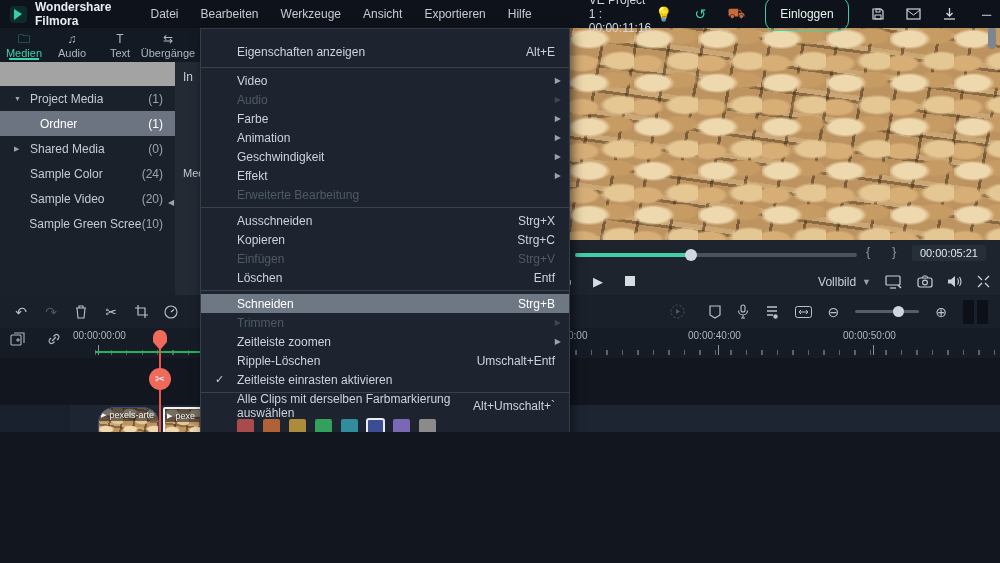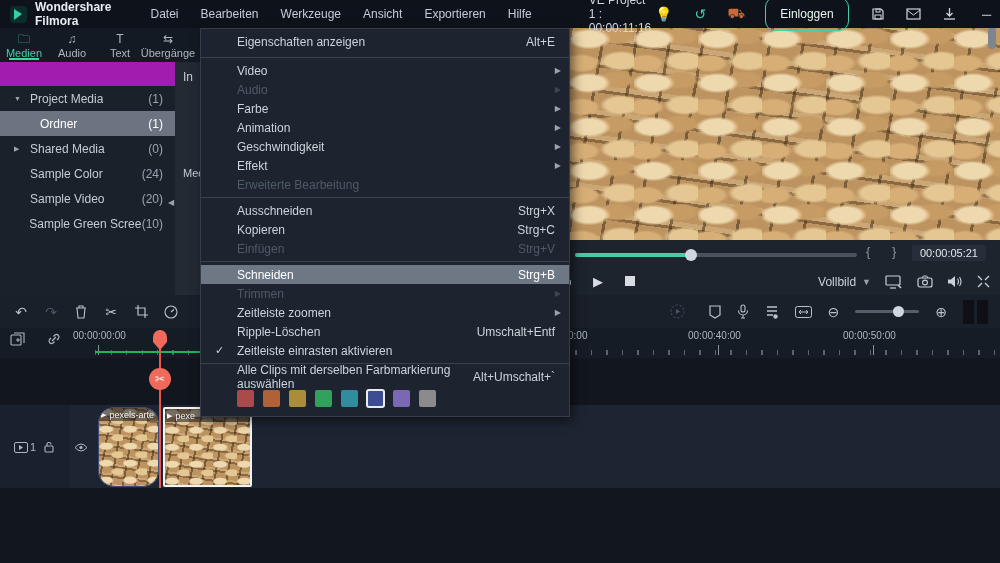--- a/index.html
+++ b/index.html
@@ -1,18 +1,18 @@
 <!DOCTYPE html>
 <html><head>
 <meta charset="utf-8">
 <style>
   * { margin:0; padding:0; box-sizing:border-box; }
   html,body { width:1000px; height:563px; overflow:hidden; }
   body { font-family:"Liberation Sans", sans-serif; background:#12161e; color:#c8d0d8; font-size:12px; }
-  .app { position:relative; width:1000px; height:488px; background:#a21caf; overflow:hidden; }
+  .app { position:relative; width:1000px; height:432px; background:#a3a3a3; overflow:hidden; }
 
   
   .titlebar { position:absolute; left:0; top:0; width:1000px; height:28px; background:#0e131b; display:flex; align-items:center; z-index:30; }
   .logo { width:17px; height:17px; margin:0 8px 0 10px; border-radius:4px; background:#0c2b2b; position:relative; flex:none; }
   .logo:before { content:""; position:absolute; left:4px; top:3px; width:0; height:0; border-left:8px solid #35d0a5; border-top:5px solid transparent; border-bottom:6px solid transparent; }
   .app-title { font-weight:bold; color:#e8edf2; margin-right:28px; }
   .menu-item { padding:0 11px; color:#c3cbd4; height:28px; line-height:28px; }
   .project-label { margin-left:46px; color:#cfd6de; }
   .tb-icons { margin-left:auto; display:flex; align-items:center; gap:10px; padding-right:8px; }
   .tb-ico { width:26px; height:20px; display:flex; align-items:center; justify-content:center; font-size:14px; }
@@ -58,21 +58,21 @@
   .time-box { position:absolute; right:14px; top:5px; background:#262e39; color:#e2e7ec; font-size:11px; padding:2px 8px; border-radius:2px; }
   .ctrl-row { position:absolute; left:0; top:240px; width:430px; height:27px; display:flex; align-items:center; }
   .ctrl { color:#d6dce2; margin-left:22px; font-size:13px; }
   .stop-sq { display:inline-block; width:10px; height:10px; background:#d6dce2; }
   .ctrl-right { margin-left:auto; display:flex; align-items:center; gap:14px; padding-right:10px; }
   .fullbild { color:#c8d0d8; font-size:12px; display:flex; align-items:center; gap:6px; }
   .chev { font-size:9px; color:#9aa3ad; }
   svg.ico { display:block; }
 
   
-  .ctx { position:absolute; left:200px; top:28px; width:370px; background:#1d2430; border:1px solid #343d49; box-shadow:3px 4px 10px rgba(0,0,0,.55); z-index:40; padding:1px 0 5px 0; }
+  .ctx { position:absolute; left:200px; top:28px; width:370px; background:#1d2430; border:1px solid #343d49; box-shadow:3px 4px 10px rgba(0,0,0,.55); z-index:40; padding:11px 0 5px 0; }
   .mi { height:19px; display:flex; align-items:center; padding:0 14px 0 36px; color:#ccd3da; position:relative; }
   .mi.first { height:24px; }
   .mi .sc { margin-left:auto; }
   .mi .sub { position:absolute; right:8px; font-size:8px; color:#9aa3ad; }
   .mi.disabled { color:#4e5a66; }
   .mi.disabled .sub { color:#3d4document document document document document4; }
   .mi.disabled .sub { color:#3d4754; }
   .mi.hl { background:#6e7885; color:#fff; }
   .mi .chk { position:absolute; left:14px; font-size:11px; }
   .msep { height:1px; background:#39414b; margin:3px 0; }
@@ -501,20 +501,24 @@
         <span class="sc">Strg+X</span>
       </div>
       <div class="mi">
         <span>Kopieren</span>
         <span class="sc">Strg+C</span>
       </div>
       <div class="mi disabled">
         <span>Einfügen</span>
         <span class="sc">Strg+V</span>
       </div>
+      <div class="mi">
+        <span>Löschen</span>
+        <span class="sc">Entf</span>
+      </div>
       <div class="msep"></div>
       <div class="mi hl">
         <span>Schneiden</span>
         <span class="sc">Strg+B</span>
       </div>
       <div class="mi disabled">
         <span>Trimmen</span>
         <span class="sub">▶</span>
       </div>
       <div class="mi">

